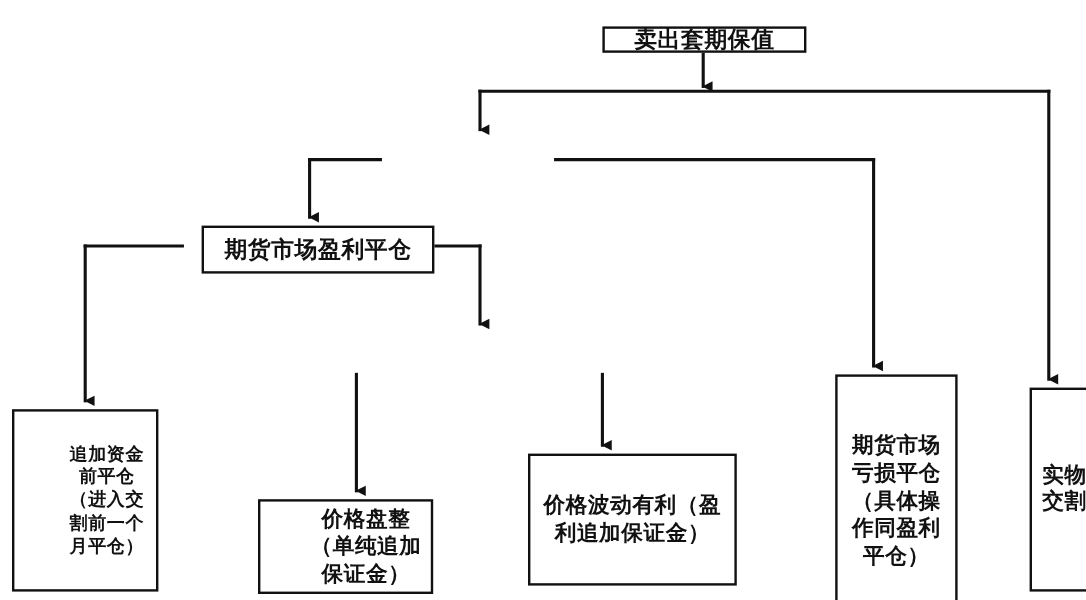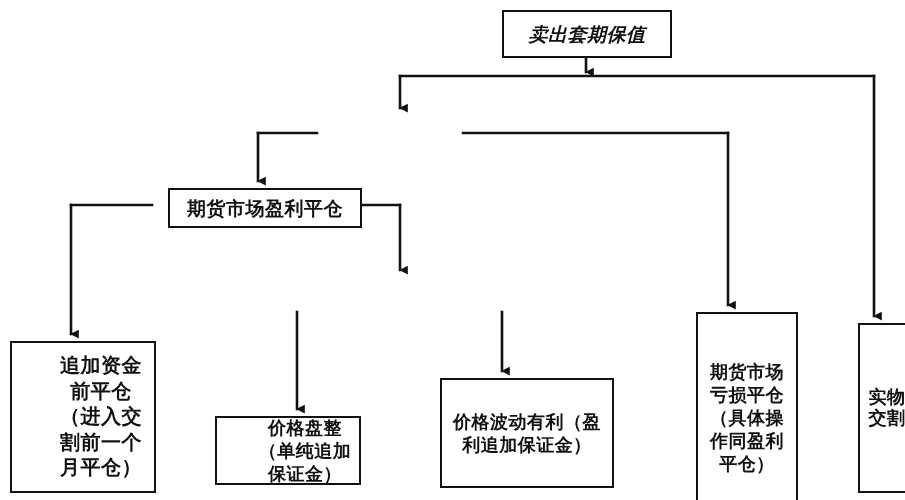--- a/index.html
+++ b/index.html
@@ -40,27 +40,27 @@
     font-weight: 700;
     letter-spacing: 0.5px;
     line-height: 1.28;
     padding: 2px 4px;
   }
   .node .txt {
     display: block;
     width: 100%;
   }
   
-  #n-root    { left: 502px; top: 10px;  width: 170px; height: 48px; font-size: 19px; font-style: italic; }
+  #n-root    { left: 502px; top: 22px;  width: 170px; height: 22px; font-size: 19px; }
   #n-close   { left: 317px; top: 115px; width: 146px; height: 36px; font-size: 19px; }
   #n-profit  { left: 168px; top: 188px; width: 194px; height: 40px; font-size: 19px; text-align: center; }
   #n-month   { left: 252px; top: 277px; width: 318px; height: 35px; font-size: 19px; }
-  #n-prefund { left: 10px;  top: 341px; width: 146px; height: 152px; font-size: 20px;
+  #n-prefund { left: 10px;  top: 341px; width: 122px; height: 152px; font-size: 15px;
                align-items: center; padding-left: 40px; }
-  #n-flat    { left: 215px; top: 416px; width: 146px; height: 69px; font-size: 18px; padding-left: 38px; }
+  #n-flat    { left: 215px; top: 416px; width: 146px; height: 79px; font-size: 18px; padding-left: 38px; }
   #n-favor   { left: 440px; top: 378px; width: 174px; height: 110px; font-size: 18px; }
   #n-loss    { left: 668px; top: 312px; width: 102px; height: 211px; font-size: 18px; margin-left: 28px; }
   #n-deliver { left: 858px; top: 323px; width: 58px;  height: 170px; font-size: 18px;
                line-height: 1.15; }
   #n-prefund .txt { padding: 0 6px; }
   #n-loss .txt    { padding: 0 4px; }
 </style>
 </head>
 <body>
 

